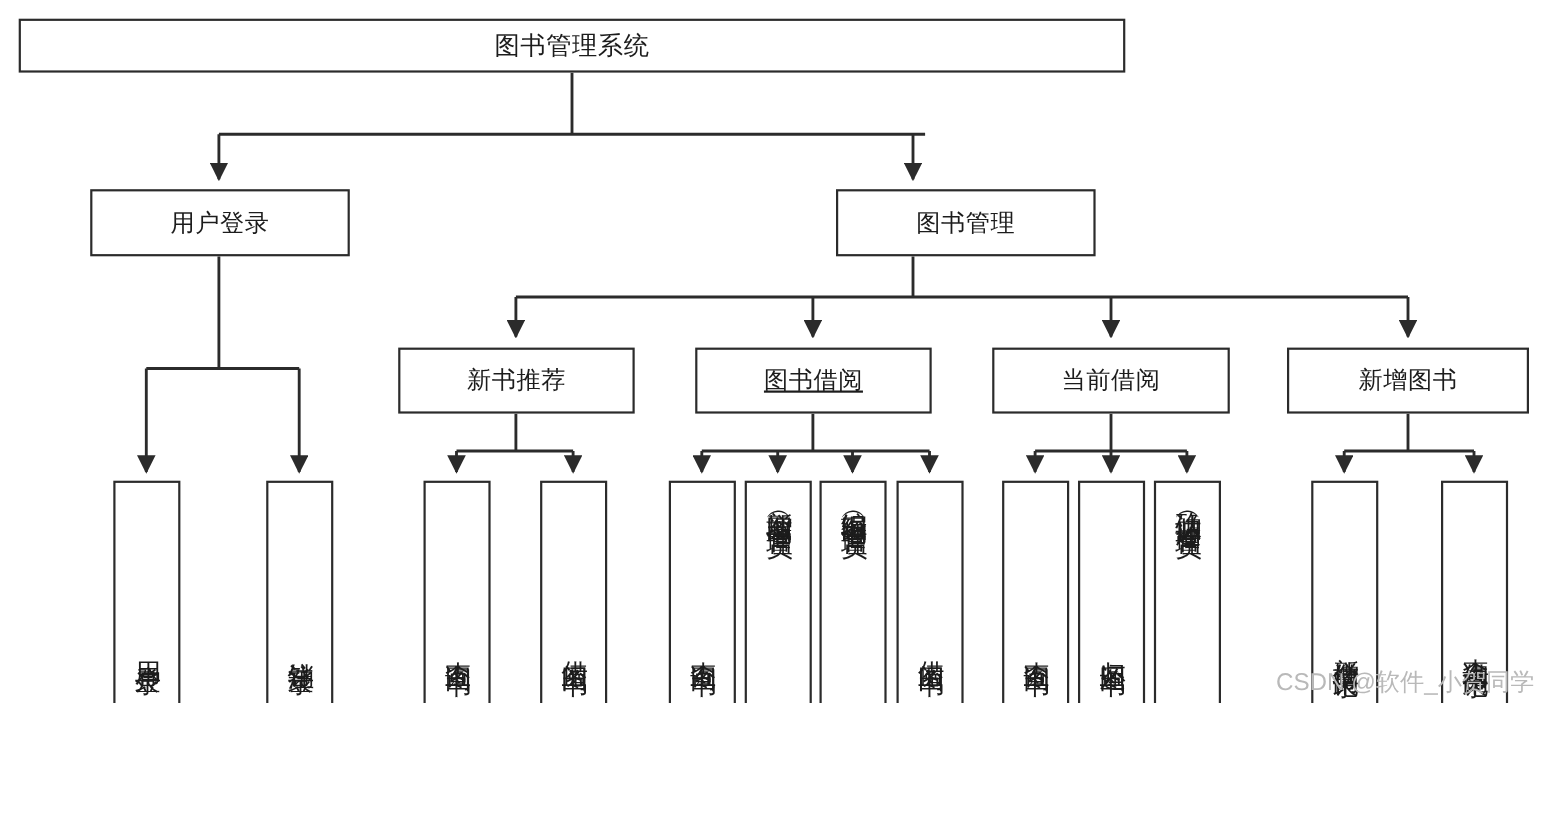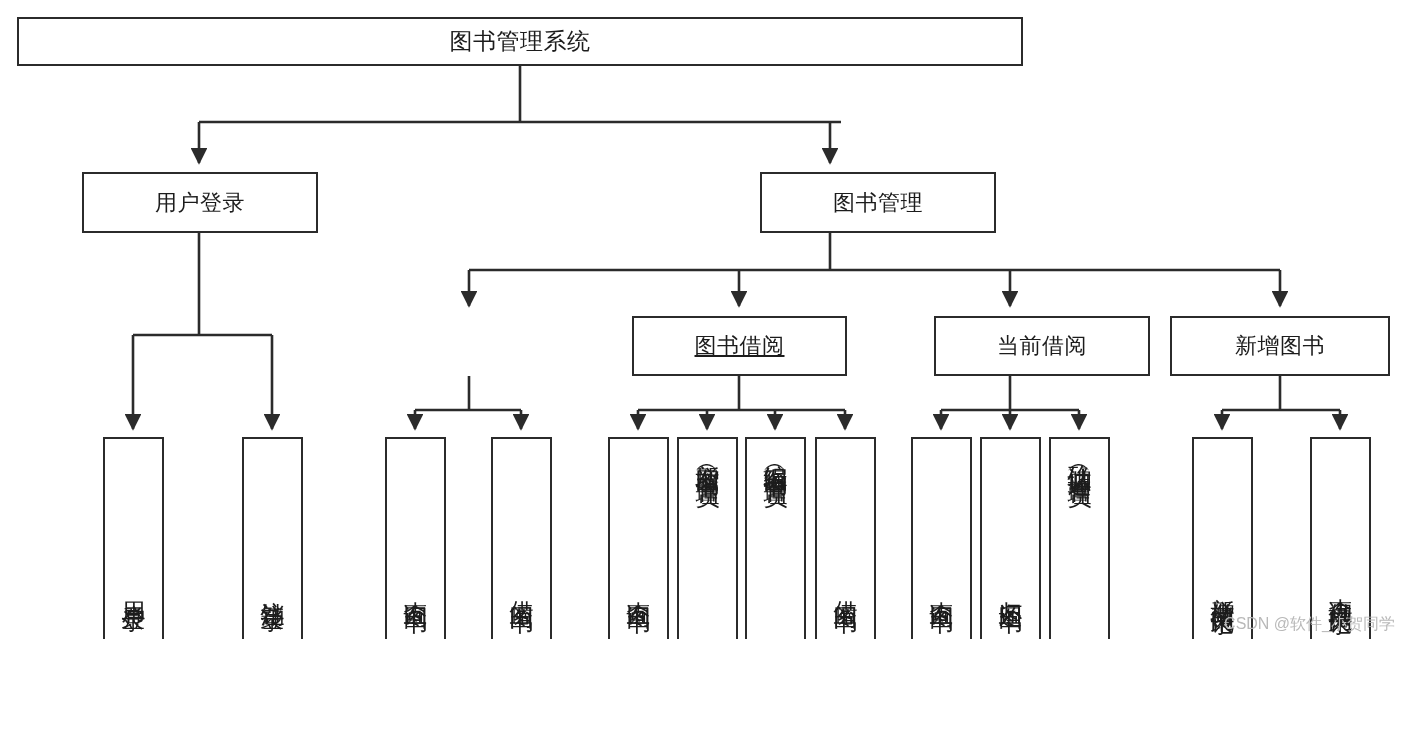--- a/index.html
+++ b/index.html
@@ -67,21 +67,21 @@
     align-items: center;
     justify-content: flex-start;
   }
   .node.v.mid .lbl {
     justify-content: center;
   }
   .watermark {
     position: absolute;
     right: 10px;
     bottom: 4px;
-    font-size: 16px;
+    font-size: 22px;
     color: #b9b9b9;
     white-space: nowrap;
     font-family: "Liberation Sans", "DejaVu Sans", sans-serif;
   }
 </style>
 </head>
 <body>
 
 <div id="canvas">
 
@@ -139,24 +139,27 @@
     <span class="lbl">图书管理系统</span>
   </div>
 
   <div class="node h" style="left:82px; top:172px; width:236px; height:61px;">
     <span class="lbl">用户登录</span>
   </div>
   <div class="node h" style="left:712px; top:172px; width:236px; height:61px;margin-left:48px;">
     <span class="lbl">图书管理</span>
   </div>
 
+  <div class="node h" style="left:362px; top:316px; width:215px; height:60px;">
+    <span class="lbl">新书推荐</span>
+  </div>
   <div class="node h" style="left:632px; top:316px; width:215px; height:60px;text-decoration:underline;">
     <span class="lbl">图书借阅</span>
   </div>
-  <div class="node h" style="left:934px; top:316px; width:216px; height:60px;">
+  <div class="node h" style="left:902px; top:316px; width:216px; height:60px;">
     <span class="lbl">当前借阅</span>
   </div>
   <div class="node h" style="left:1170px; top:316px; width:220px; height:60px;">
     <span class="lbl">新增图书</span>
   </div>
 
   <div class="node v mid" style="left:103px; top:437px; width:61px; height:296px;">
     <span class="lbl">用户登录</span>
   </div>
   <div class="node v mid" style="left:242px; top:437px; width:61px; height:296px;">

